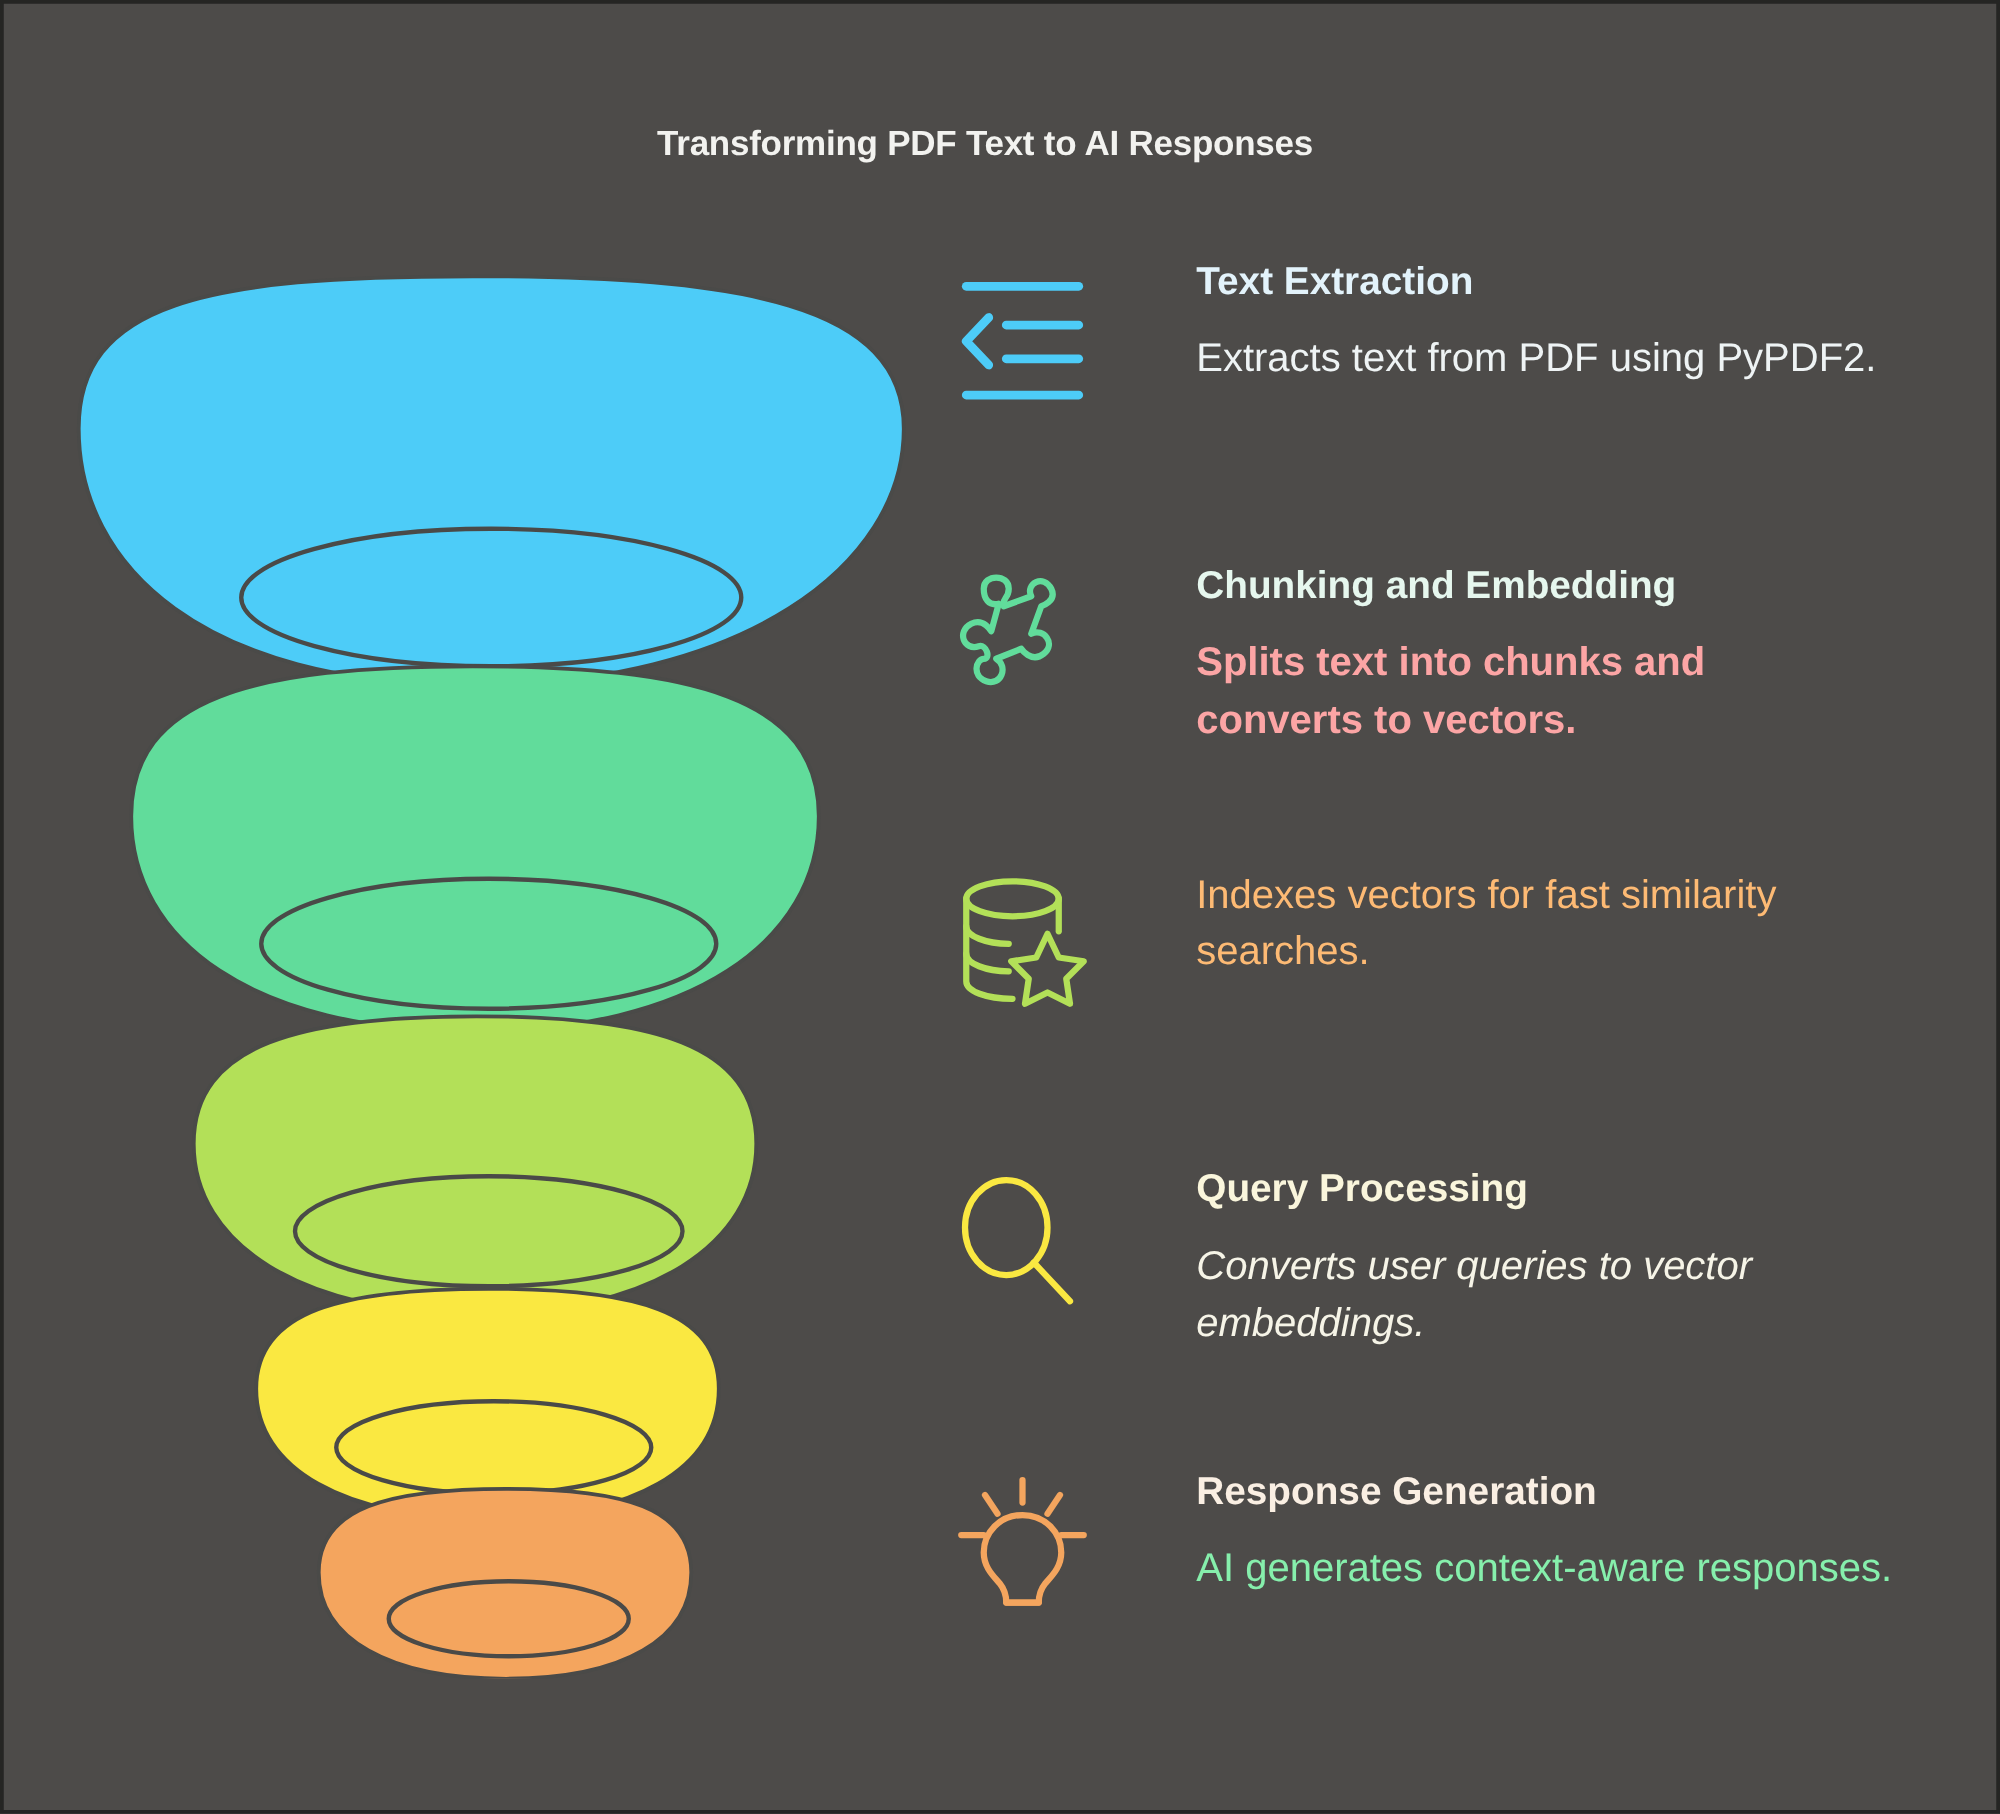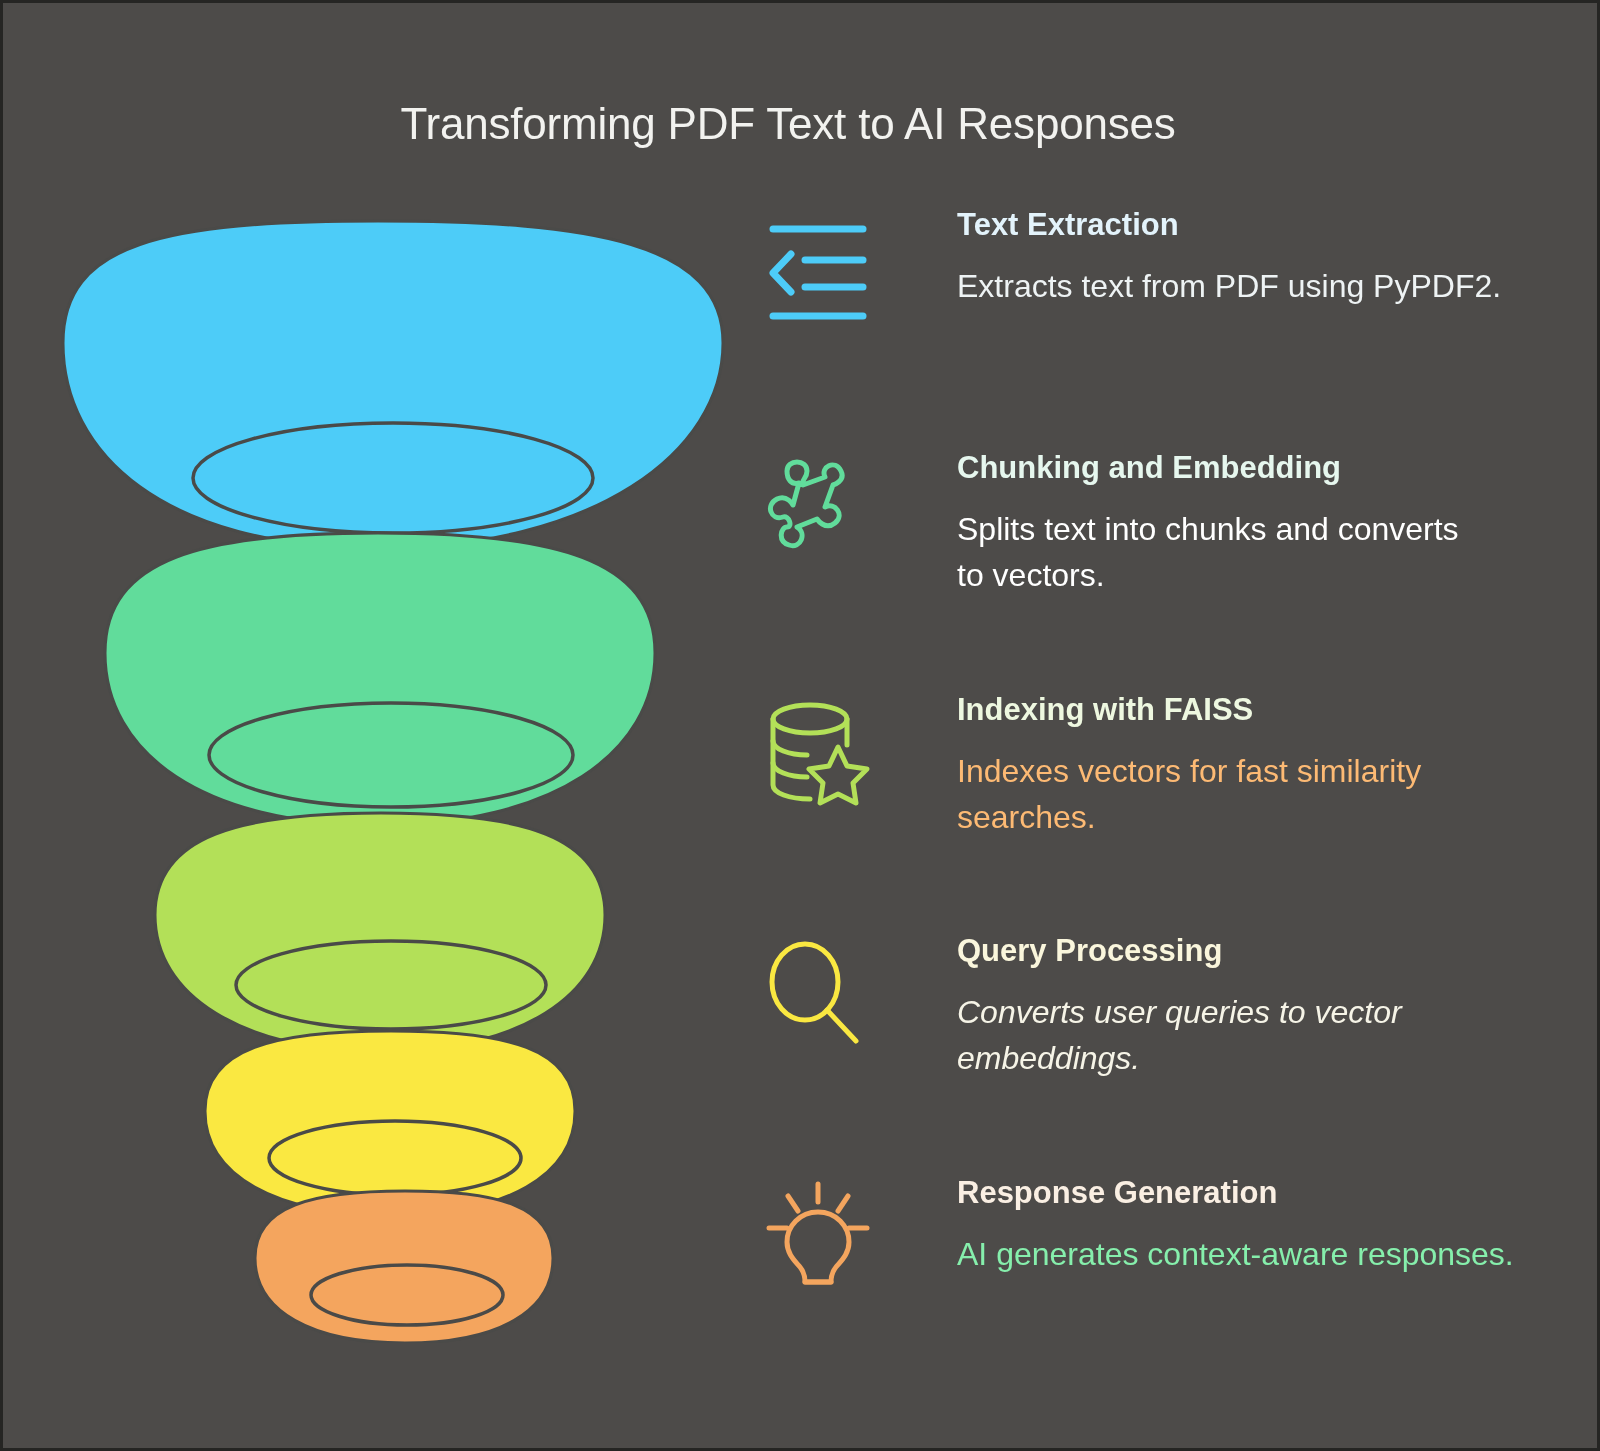--- a/index.html
+++ b/index.html
@@ -18,22 +18,22 @@
     font-family: "Liberation Sans", sans-serif;
   }
 
   
   #title {
     position: absolute;
     left: 0;
     top: 96px;
     width: 1570px;
     text-align: center;
-    font-size: 44px;
-    font-weight: normal;
+    font-size: 28px;
+    font-weight: bold;
     color: #f2f2ef;
     letter-spacing: -0.2px;
   }
 
   
   #funnel {
     position: absolute;
     left: 30px;
     top: 200px;
     width: 720px;
@@ -174,39 +174,38 @@
                    C 14 86, 18 72, 24 72
                    C 30 72, 26 60, 20 62
                    C 8 66, 2 50, 14 44
                    C 24 39, 30 50, 30 50
                    L 36 28
                    C 28 30, 24 24, 24 16 Z" fill="none" stroke="#61dc9b" stroke-width="5" stroke-linejoin="round"></path>
         </svg>
       </div>
       <div class="step-body">
         <div class="step-title" style="color:#e6f7ee;">Chunking and Embedding</div>
-        <div class="step-desc" style="color:#ffffff; max-width:520px;">Splits text into chunks and converts to vectors.</div>
+        <div class="step-desc" style="color:#fca5a5; max-width:520px;font-weight:bold;">Splits text into chunks and converts to vectors.</div>
       </div>
     </div>
 
     <div class="step" style="top:485px;">
       <div class="step-icon">
         <svg width="110" height="110" viewBox="0 0 110 110">
           <g fill="none" stroke="#b3e058" stroke-width="5" stroke-linecap="round" stroke-linejoin="round">
             <ellipse cx="47" cy="22" rx="37" ry="14"></ellipse>
             <path d="M 10 22 L 10 88 C 10 96, 26 102, 47 102"></path>
             <path d="M 84 22 L 84 48"></path>
             <path d="M 10 44 C 10 52, 26 58, 44 58"></path>
             <path d="M 10 66 C 10 74, 26 80, 44 80"></path>
             <polygon points="75,50 84,69 104,72 90,86 93,106 75,97 57,106 60,86 46,72 66,69"></polygon>
           </g>
         </svg>
       </div>
       <div class="step-body">
-        <div class="step-title" style="color:#eef8e0;">Indexing with FAISS</div>
         <div class="step-desc" style="color:#fdba74;">Indexes vectors for fast similarity searches.</div>
       </div>
     </div>
 
     <div class="step" style="top:726px;">
       <div class="step-icon">
         <svg width="110" height="110" viewBox="0 0 110 110">
           <g fill="none" stroke="#fae841" stroke-width="5" stroke-linecap="round">
             <ellipse cx="42" cy="44" rx="33" ry="38"></ellipse>
             <line x1="64" y1="72" x2="93" y2="103"></line>

